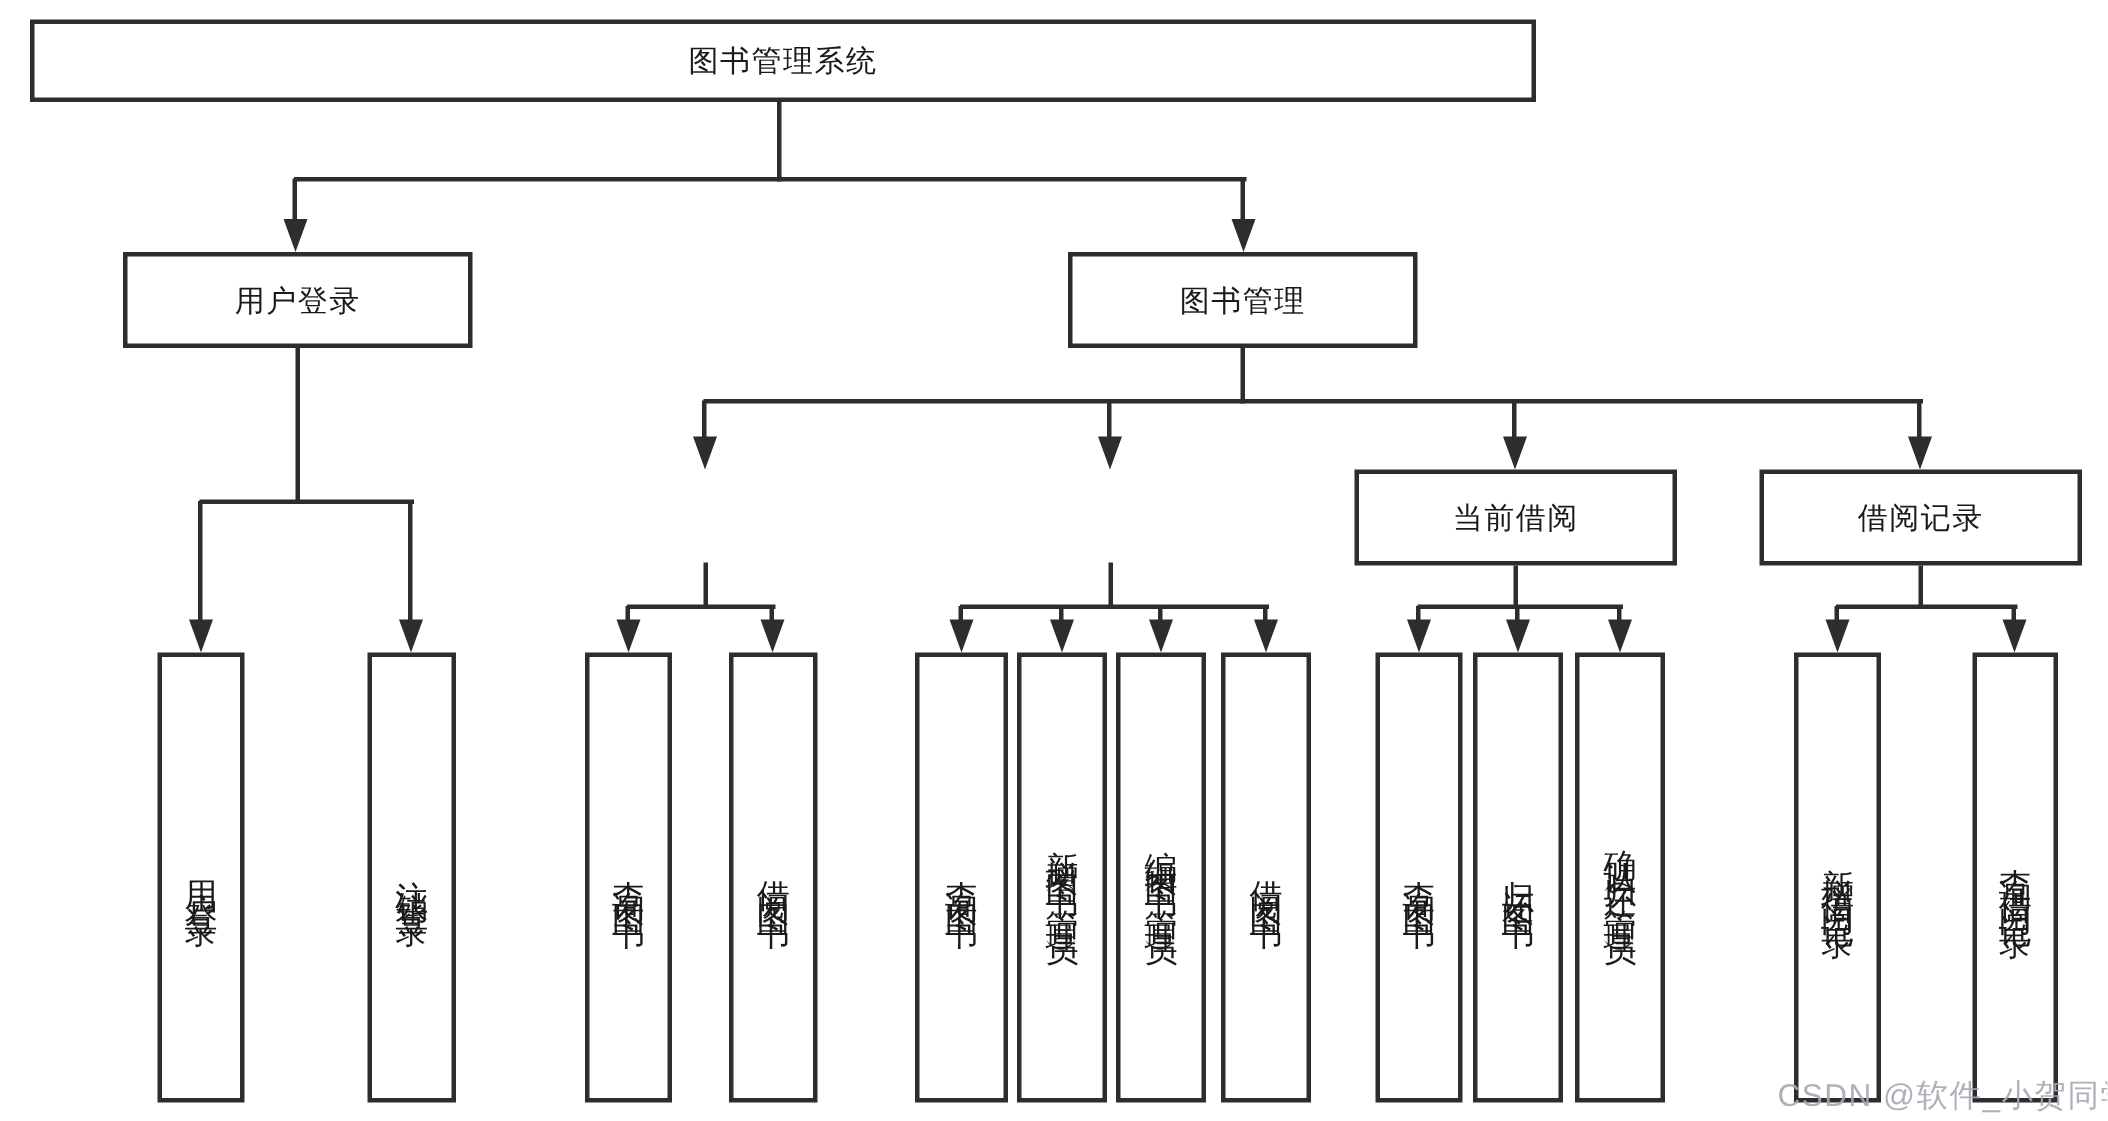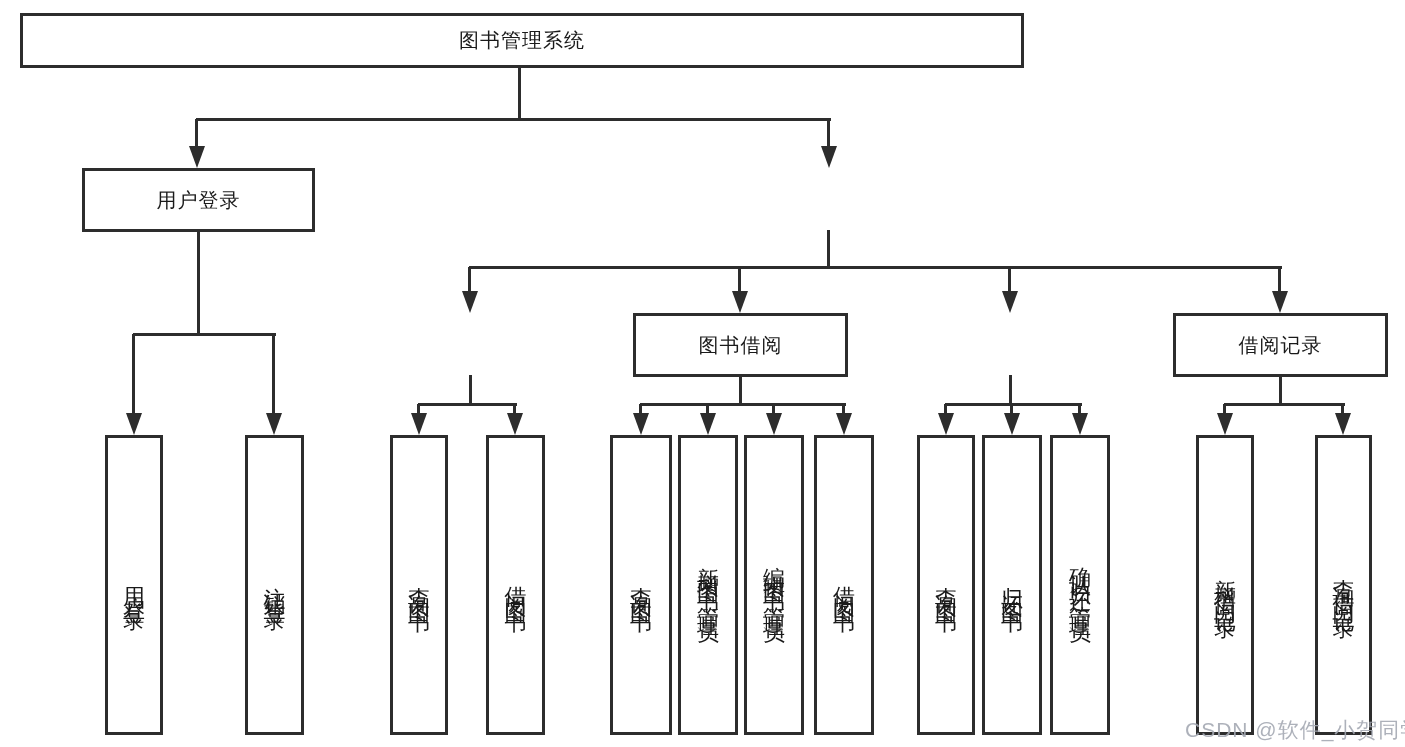--- a/index.html
+++ b/index.html
@@ -55,23 +55,26 @@
 
 <div id="stage">
 
   <div class="node" style="left:20px;top:13px;width:1004px;height:55px;">
     <span>图书管理系统</span>
   </div>
 
   <div class="node" style="left:82px;top:168px;width:233px;height:64px;">
     <span>用户登录</span>
   </div>
+  <div class="node" style="left:712px;top:168px;width:233px;height:64px;">
+    <span>图书管理</span>
+  </div>
 
-  <div class="node" style="left:633px;top:313px;width:215px;height:64px;">
-    <span>图书借阅</span>
+  <div class="node" style="left:903px;top:313px;width:215px;height:64px;">
+    <span>当前借阅</span>
   </div>
   <div class="node" style="left:1173px;top:313px;width:215px;height:64px;">
     <span>借阅记录</span>
   </div>
 
   <div class="leaf" style="left:105px;width:58px;">
       <span>用户登录</span>
     </div>
   <div class="leaf" style="left:245px;width:59px;">
       <span>注销登录</span>

